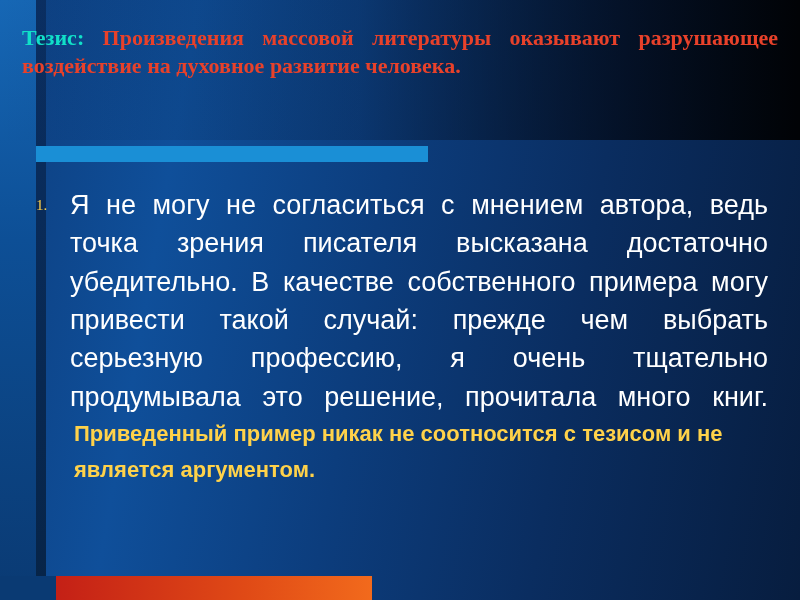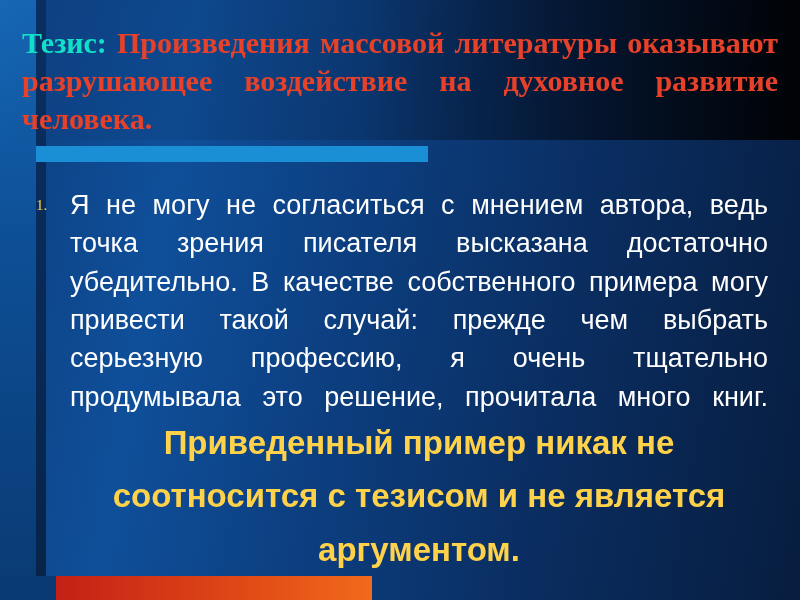--- a/index.html
+++ b/index.html
@@ -45,21 +45,21 @@
     width: 800px;
     height: 140px;
     background: linear-gradient(90deg, rgba(8,40,86,0) 0%, rgba(6,26,56,0.25) 45%, rgba(2,8,20,0.75) 78%, rgba(0,0,0,0.92) 100%);
   }
   .title {
     position: absolute;
     left: 22px;
     top: 24px;
     width: 756px;
     font-family: "Liberation Serif", serif;
-    font-size: 30px;
+    font-size: 22px;
     font-weight: bold;
     line-height: 1.27;
     text-align: justify;
     color: #e8412a;
   }
   .title .thesis-word {
     color: #11e0c8;
   }
   .title .seg {
     color: #e8412a;
@@ -99,24 +99,23 @@
     text-align: justify;
     text-align-last: justify;
     padding-right: 8px;
   }
   .conclusion {
     position: absolute;
     left: 74px;
     top: 416px;
     width: 690px;
     color: #ffd24a;
-    font-size: 33px;
+    font-size: 22px;
     font-weight: bold;
     line-height: 1.62;
-    text-align: center;
   }
   .bottom-bar {
     position: absolute;
     left: 56px;
     bottom: 0;
     width: 316px;
     height: 24px;
     background: linear-gradient(90deg, #c42016 0%, #e04a16 60%, #f26a1c 100%);
   }
   .bottom-strip {

